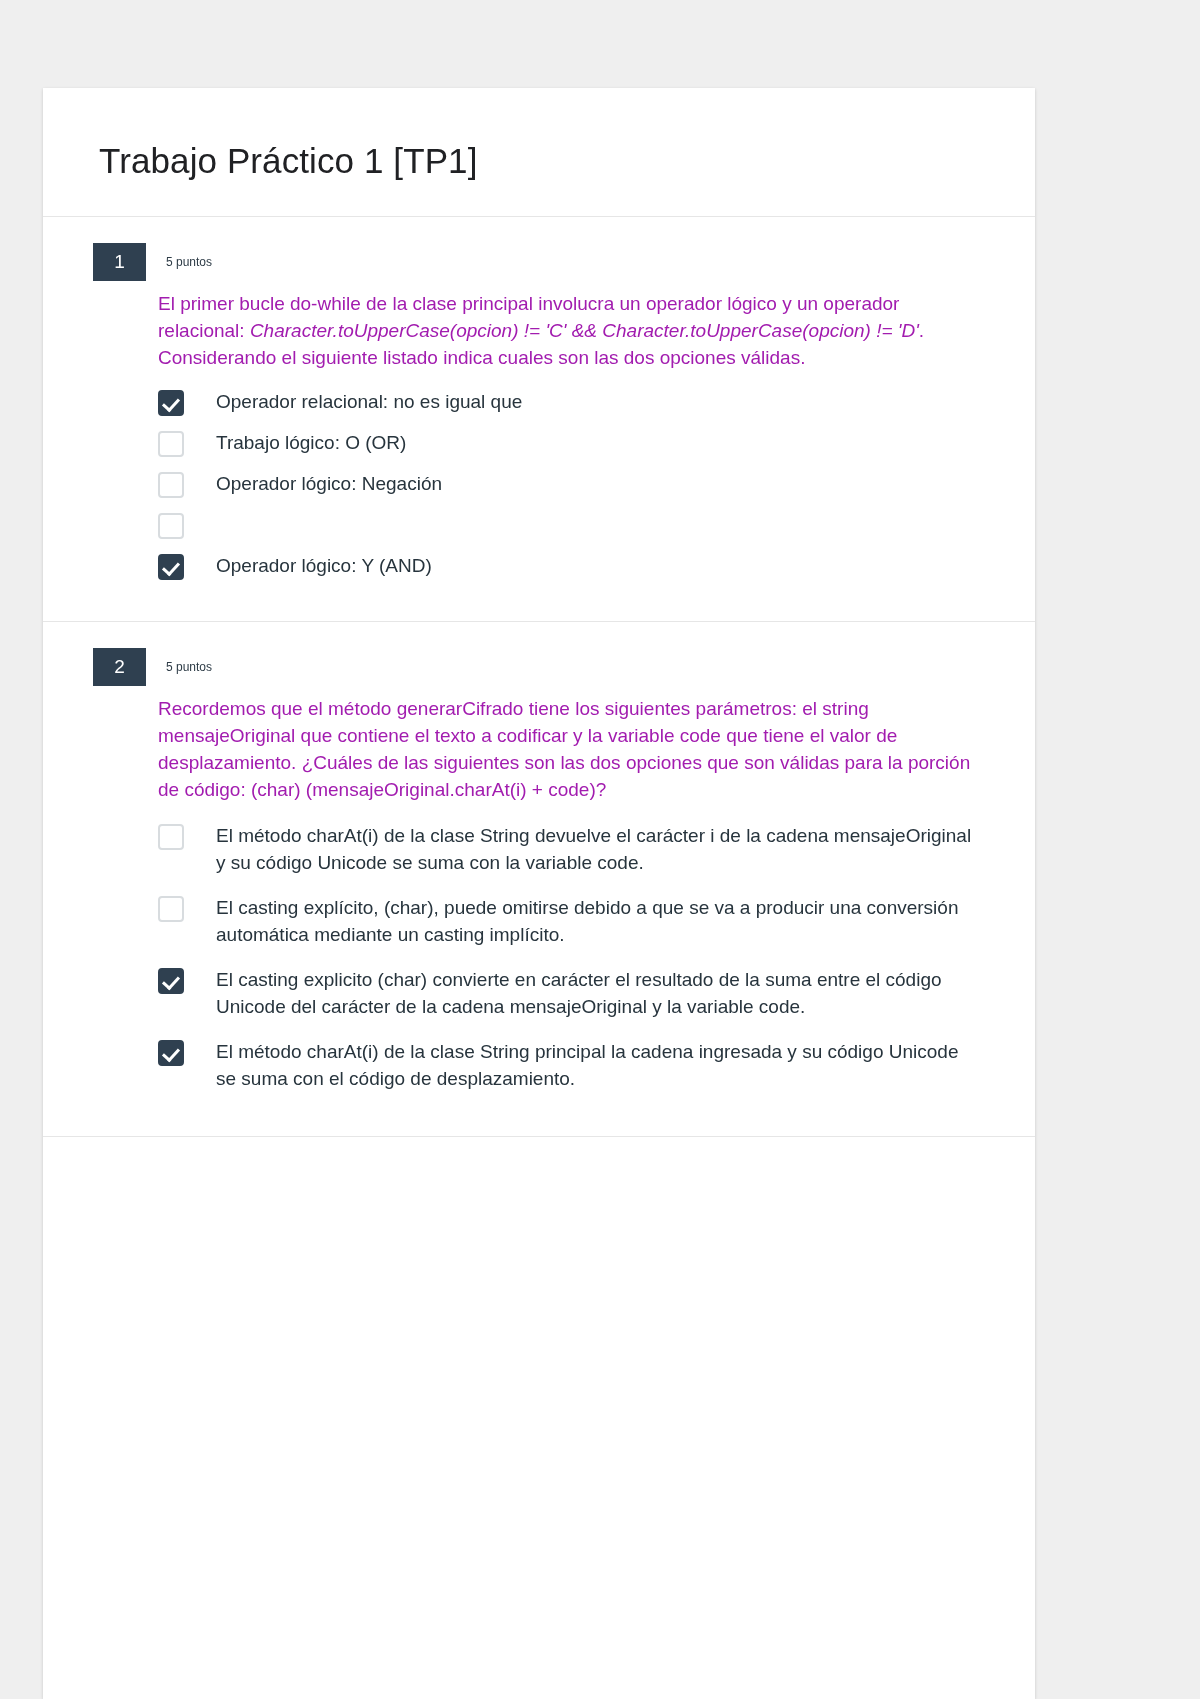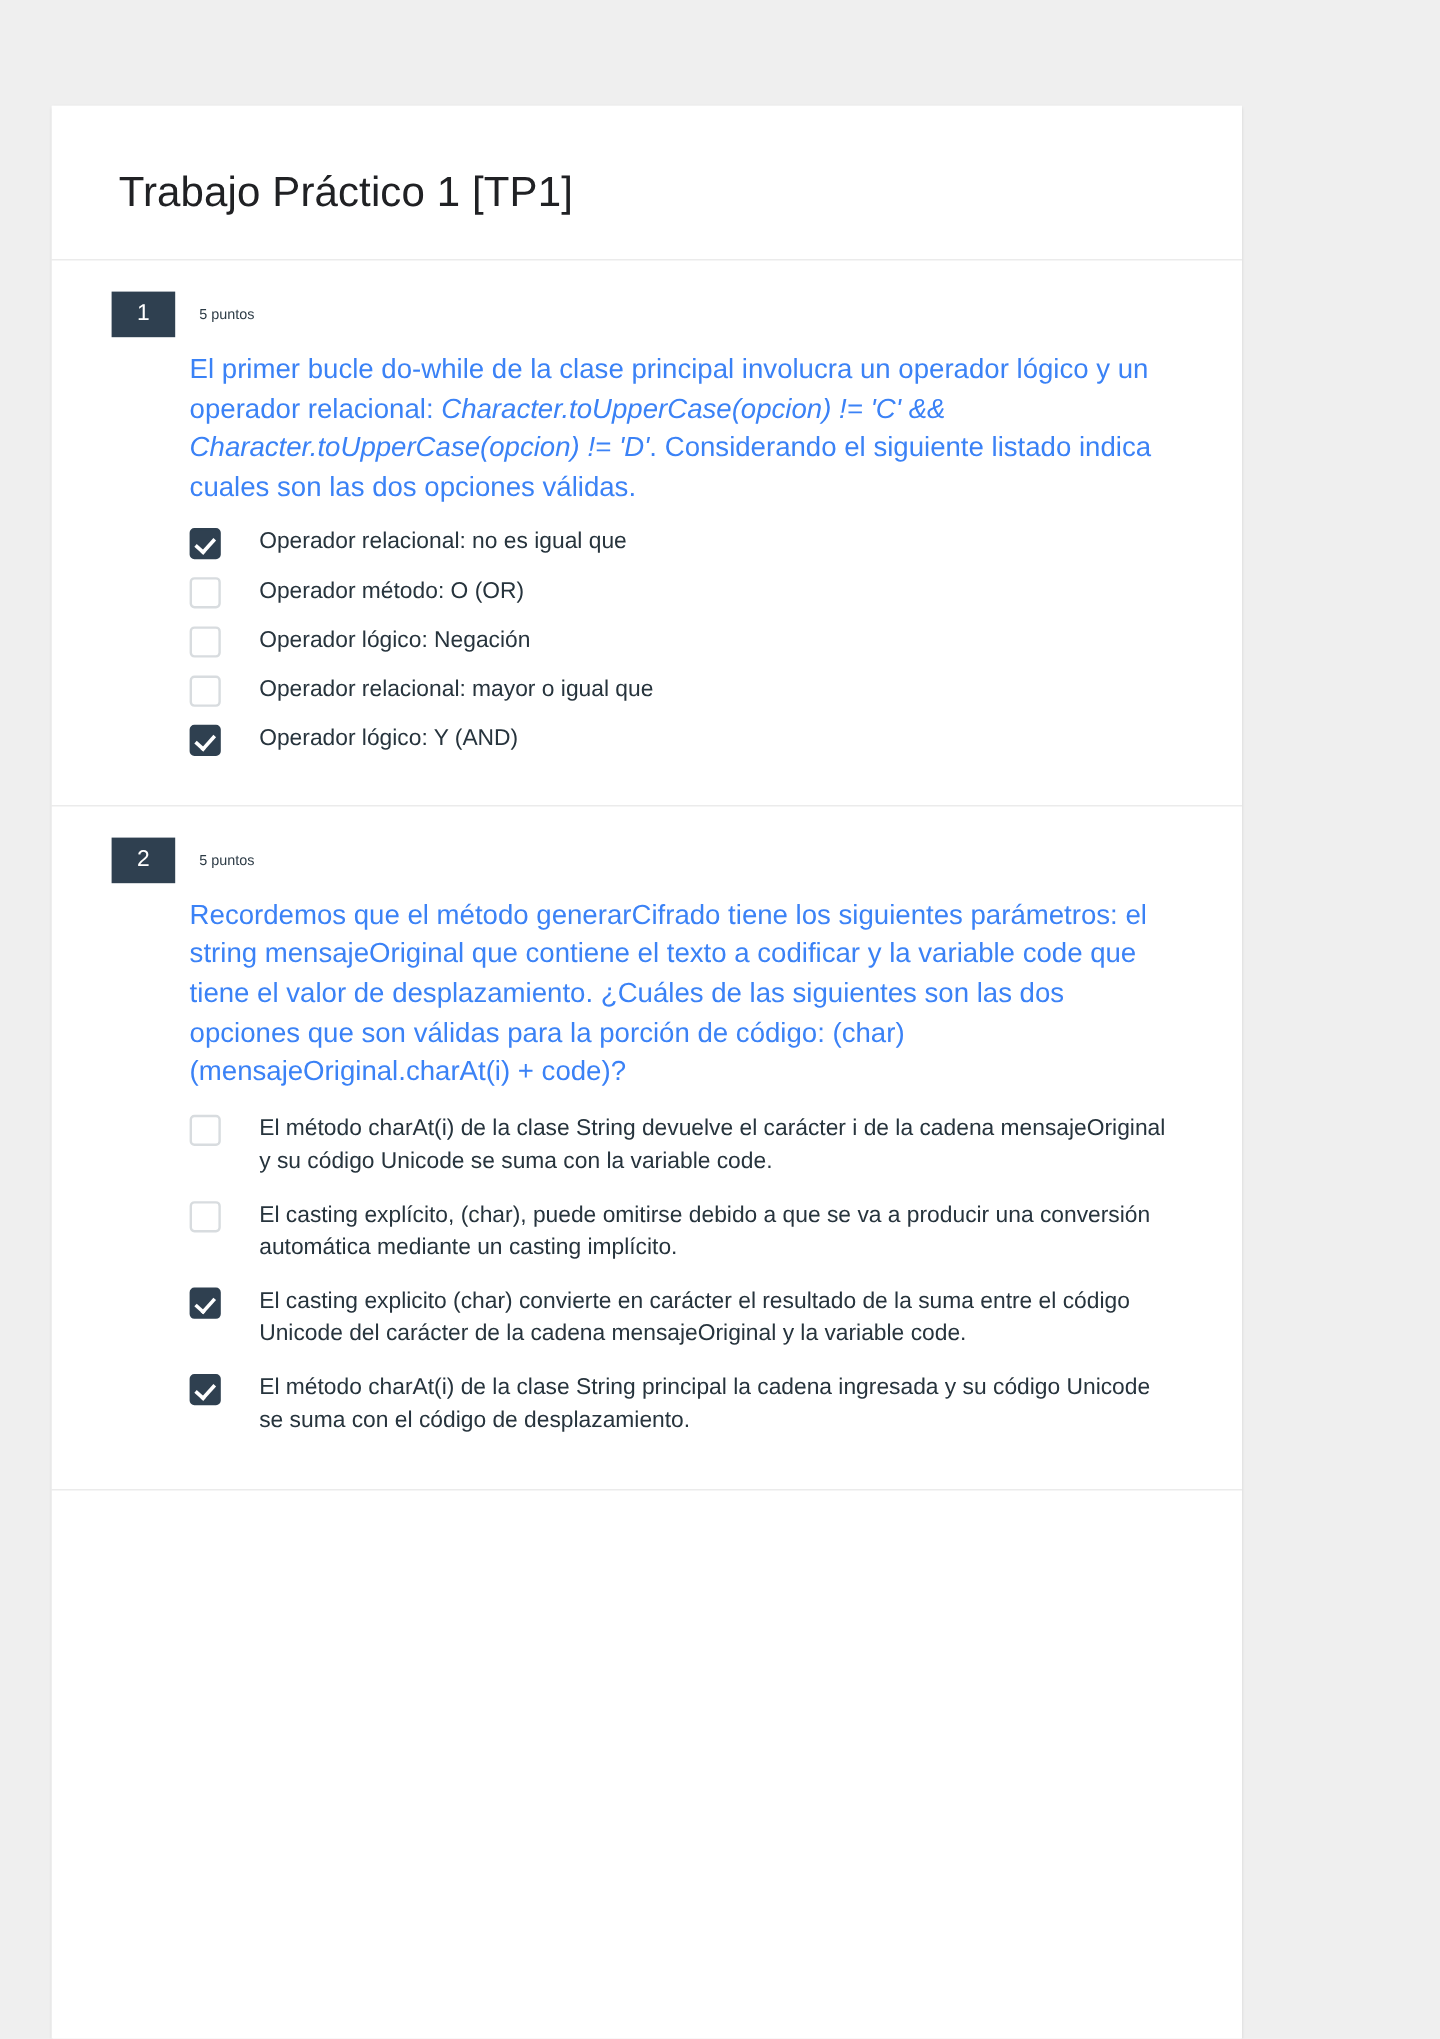--- a/index.html
+++ b/index.html
@@ -60,23 +60,23 @@
     font-weight: 400;
   }
   .q-points {
     margin-left: 20px;
     font-size: 12px;
     color: #2d3b46;
     line-height: 38px;
     white-space: nowrap;
   }
   .q-text {
-    font-size: 23px;
+    font-size: 19px;
     line-height: 1.42;
-    color: #3b82f6;
+    color: #a21caf;
     margin-left: 59px;
     margin-bottom: 10px;
     max-width: 905px;
   }
   .q-text em {
     font-style: italic;
   }
   .options {
     margin-left: 59px;
     display: flex;
@@ -144,31 +144,30 @@
       <div class="q-text"><span>El primer bucle do-while de la clase principal involucra un operador lógico y un operador relacional: </span><em>Character.toUpperCase(opcion) != 'C' &amp;&amp; Character.toUpperCase(opcion) != 'D'</em><span>. Considerando el siguiente listado indica cuales son las dos opciones válidas.</span></div>
       <div class="options">
 
         <div class="option">
           <span class="cb checked"></span>
           <span class="option-label">Operador relacional: no es igual que</span>
         </div>
 
         <div class="option">
           <span class="cb unchecked"></span>
-          <span class="option-label">Operador método: O (OR)</span>
+          <span class="option-label">Trabajo lógico: O (OR)</span>
         </div>
 
         <div class="option">
           <span class="cb unchecked"></span>
           <span class="option-label">Operador lógico: Negación</span>
         </div>
 
         <div class="option">
           <span class="cb unchecked"></span>
-          <span class="option-label">Operador relacional: mayor o igual que</span>
         </div>
 
         <div class="option">
           <span class="cb checked"></span>
           <span class="option-label">Operador lógico: Y (AND)</span>
         </div>
 
 
       </div>
     </div>

